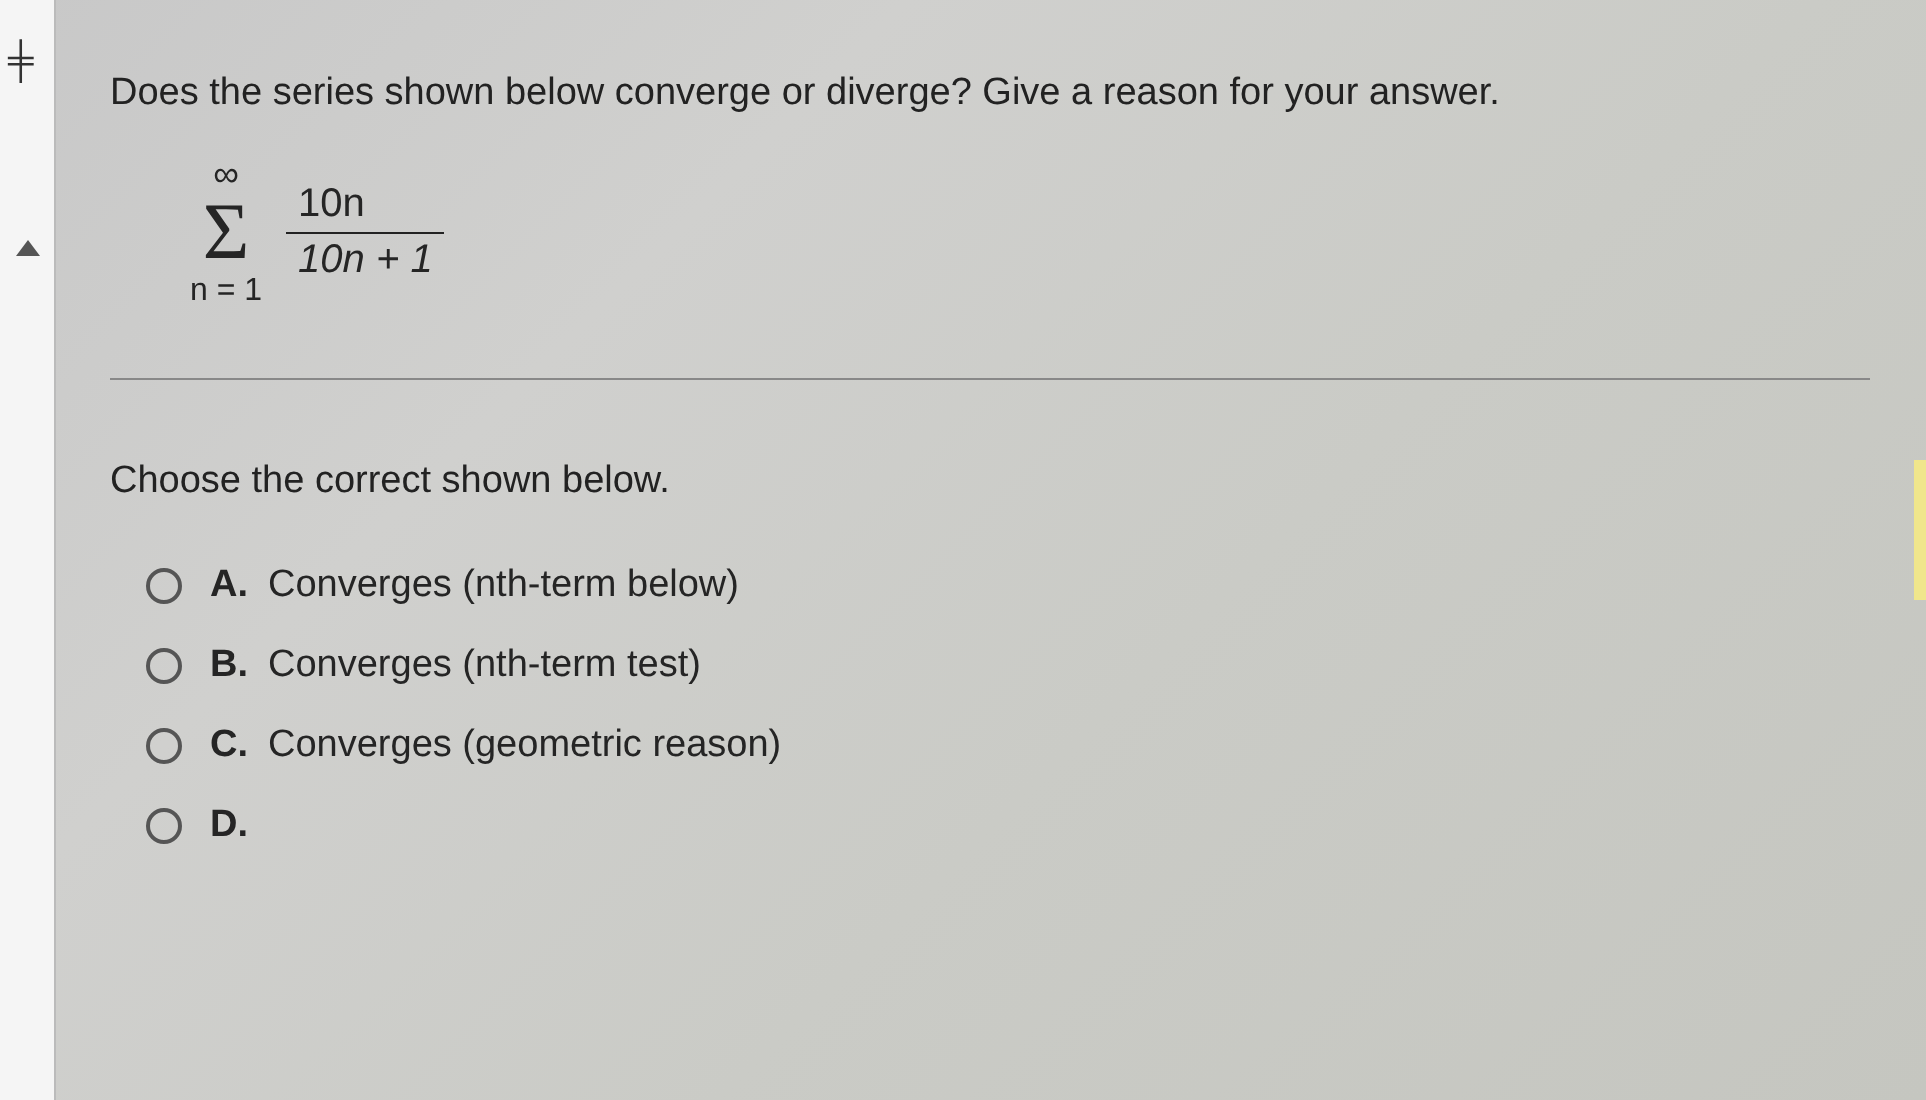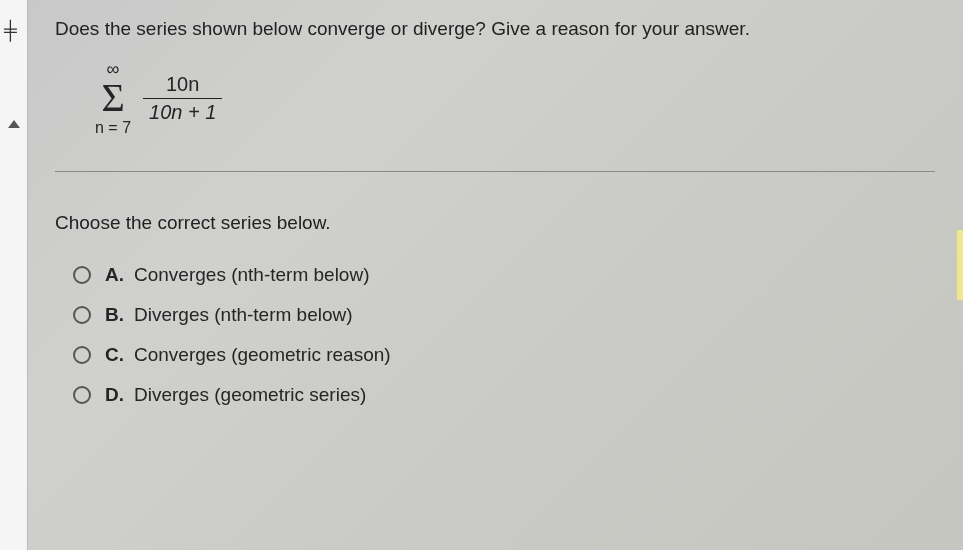--- a/index.html
+++ b/index.html
@@ -27,21 +27,21 @@
     cursor: pointer;
   }
   .frac-mark {
     position: absolute;
     left: 4px; top: 20px;
     font-size: 18px;
     color: #333;
   }
   .question-area {
     position: absolute;
-    left: 55px; top: 18px;
+    left: 55px; top: 36px;
     width: 880px;
   }
   .question-text {
     font-size: 19px;
     color: #222;
     margin-bottom: 20px;
   }
   .formula {
     display: flex;
     align-items: center;
@@ -53,21 +53,21 @@
     flex-direction: column;
     align-items: center;
     margin-right: 12px;
   }
   .sigma-inf { font-size: 18px; line-height: 1; }
   .sigma { font-size: 40px; line-height: 1; font-family: "Times New Roman", serif; }
   .sigma-n { font-size: 16px; line-height: 1; margin-top: 2px; }
   .frac {
     display: flex;
     flex-direction: column;
-    align-items: center;
+    align-items: flex-start;
     font-size: 20px;
   }
   .frac .num { padding: 0 6px 2px 6px; }
   .frac .line { width: 100%; border-top: 1.5px solid #222; }
   .frac .den { padding: 2px 6px 0 6px; font-style: italic; }
   .divider {
     margin-top: 35px;
     border: none;
     border-top: 1px solid #888;
     width: 880px;
@@ -117,49 +117,48 @@
 <div class="highlight-tab"></div>
 
 <div class="question-area">
 
   <div class="question-text">Does the series shown below converge or diverge? Give a reason for your answer.</div>
 
   <div class="formula">
     <div class="sigma-block">
       <div class="sigma-inf">∞</div>
       <div class="sigma">Σ</div>
-      <div class="sigma-n">n = 7</div>
+      <div class="sigma-n">n = 1</div>
     </div>
     <div class="frac">
       <div class="num">10n</div>
       <div class="line"></div>
       <div class="den">10n + 1</div>
     </div>
   </div>
 
   <hr class="divider">
 
-  <div class="instruction">Choose the correct series below.</div>
+  <div class="instruction">Choose the correct shown below.</div>
 
   <div class="options">
     <div class="option">
       <div class="radio"></div>
       <span class="opt-letter">A.</span>
       <span>Converges (nth-term below)</span>
     </div>
     <div class="option">
       <div class="radio"></div>
       <span class="opt-letter">B.</span>
-      <span>Diverges (nth-term below)</span>
+      <span>Converges (nth-term test)</span>
     </div>
     <div class="option">
       <div class="radio"></div>
       <span class="opt-letter">C.</span>
       <span>Converges (geometric reason)</span>
     </div>
     <div class="option">
       <div class="radio"></div>
       <span class="opt-letter">D.</span>
-      <span>Diverges (geometric series)</span>
     </div>
   </div>
 
 </div>
 
 </body></html>

